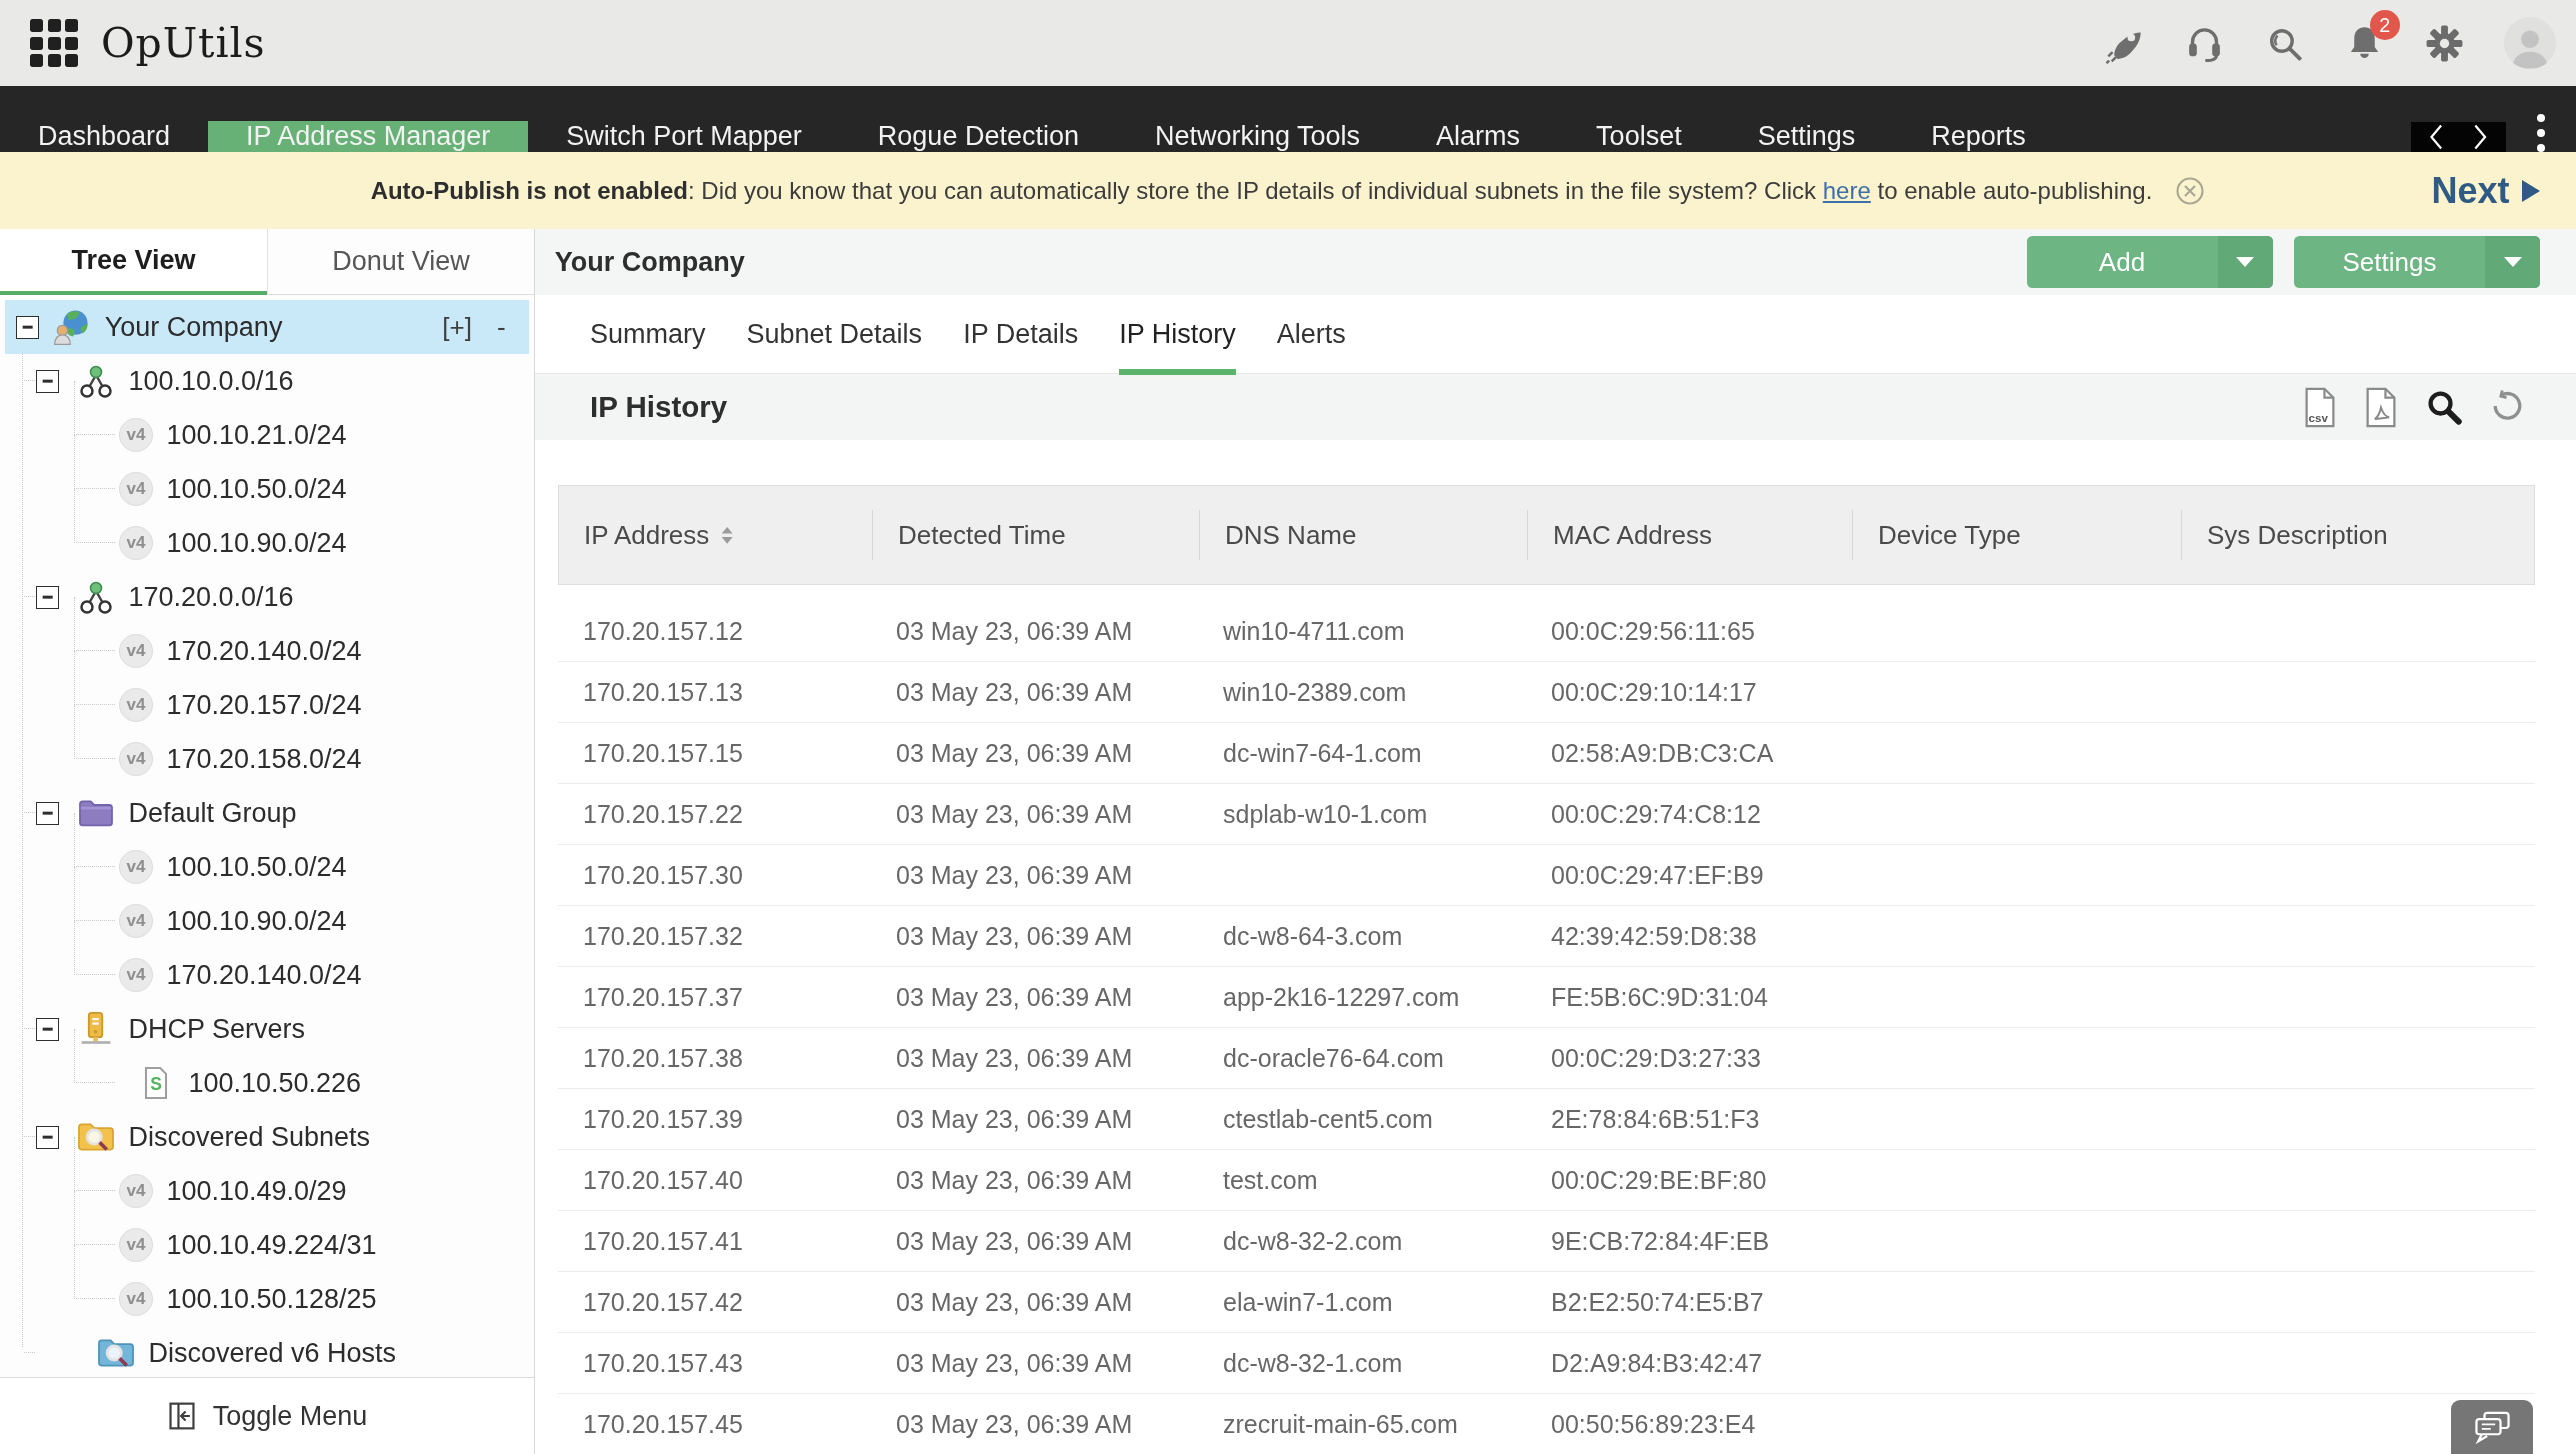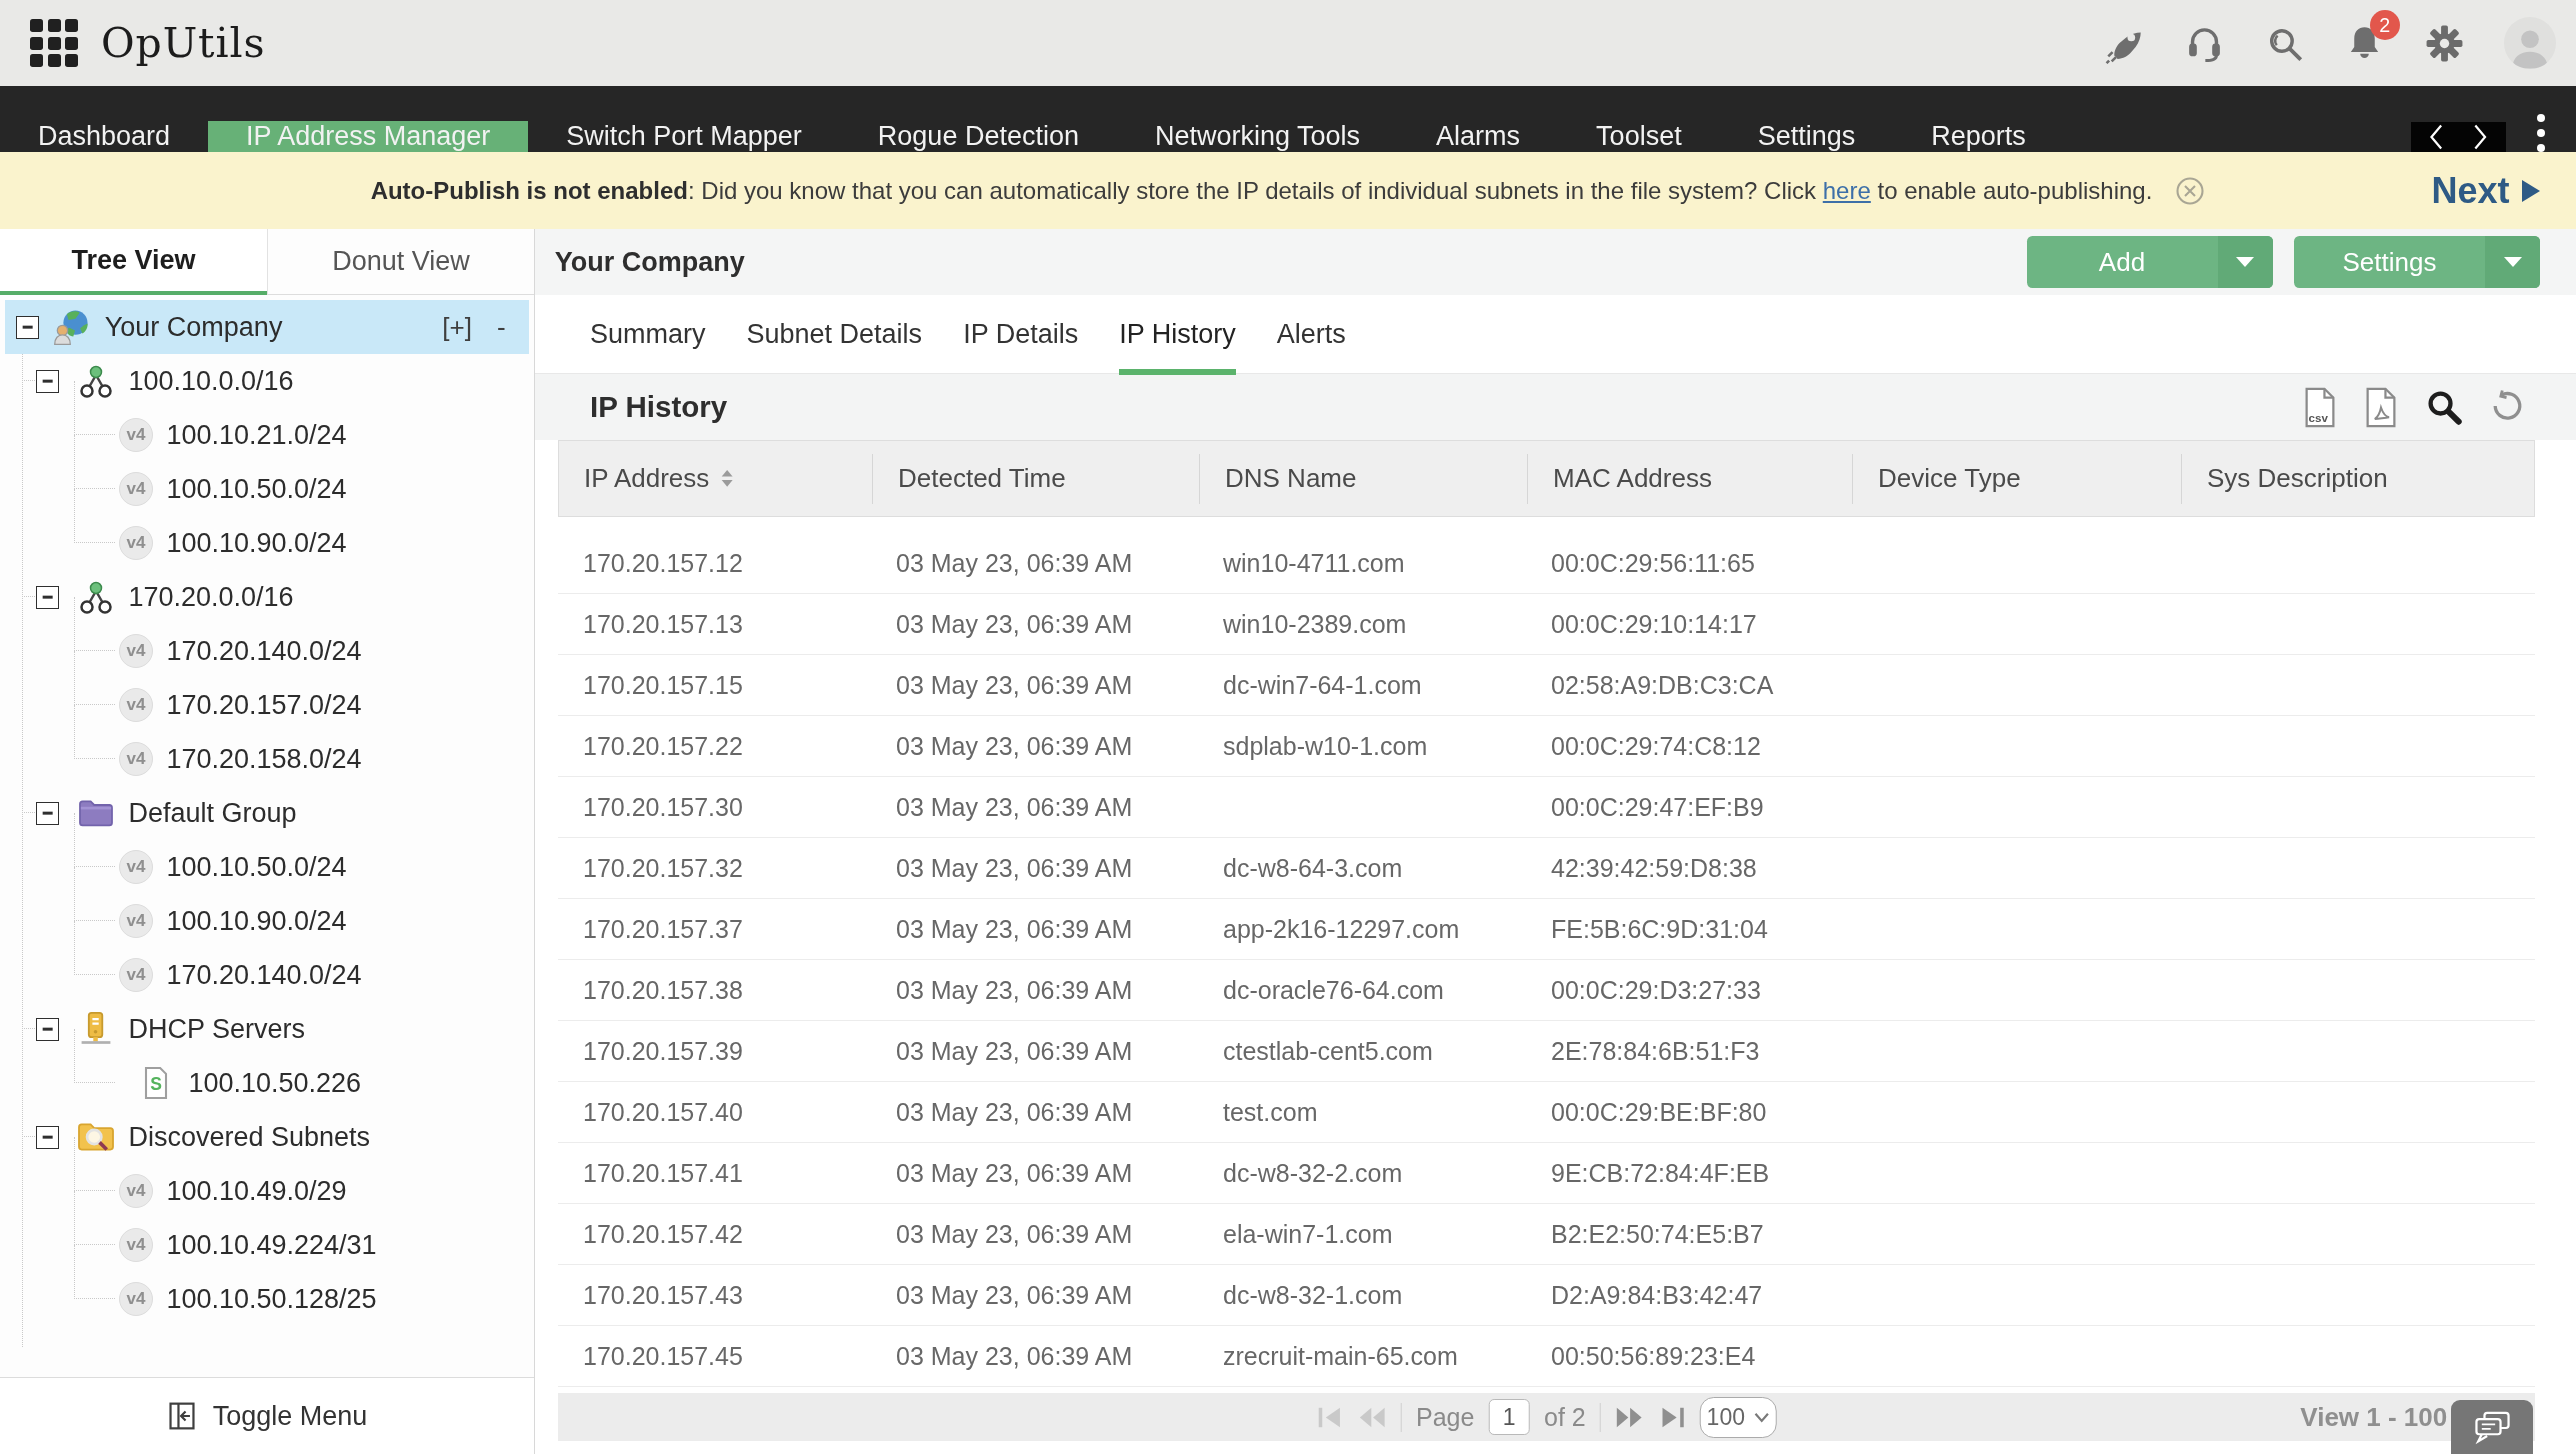--- a/index.html
+++ b/index.html
@@ -79,21 +79,21 @@
   .mtab { position:relative; font-size:27px; color:#333; height:100%; display:flex; align-items:center; cursor:pointer; white-space:nowrap; }
   .mtab.active { color:#222; }
   .mtab.active::after { content:""; position:absolute; left:0; right:0; bottom:-1.8px; height:5.4px; background:#5bb36c; }
 
   .section-bar { height:66px; background:#f3f4f4; display:flex; align-items:center; padding:0 52px 0 55px; flex:none; }
   .section-title { font-size:29.5px; font-weight:bold; color:#2e2e2e; }
   .section-icons { margin-left:auto; display:flex; align-items:center; gap:27px; }
   .section-icons > * { cursor:pointer; }
 
   .table-wrap { margin:0 41px 0 23px; flex:none; }
-  .thead { height:77px; background:#efefef; border:0.9px solid #ddd; display:flex; align-items:center; }
+  .thead { height:100px; background:#efefef; border:0.9px solid #ddd; display:flex; align-items:center;margin-top:45px; }
   .th { display:flex; align-items:center; gap:10.7px; padding-left:25px; font-size:26px; color:#4a4a4a; height:50px; }
   .th + .th { border-left:0.9px solid #d6d6d6; }
   .tspacer { height:16px; }
   .trow { height:61px; display:flex; align-items:center; border-bottom:1.8px solid #ececec; font-size:25px; color:#676767; background:#fff; }
   .td { padding-left:25px; white-space:nowrap; overflow:hidden; }
   .c0 { width:313px; flex:none; } .c1 { width:327px; flex:none; } .c2 { width:328px; flex:none; }
   .c3 { width:325px; flex:none; } .c4 { width:329px; flex:none; } .c5 { flex:1; }
 
   .bbar { margin:6.3px 41px 0 23px; height:48px; background:#ececec; position:relative; flex:none; }
   .pager { position:absolute; left:50%; top:0; height:100%; transform:translateX(-50%); display:flex; align-items:center; gap:14.3px; }
@@ -360,20 +360,30 @@
           <span class="v4badge">v4</span>
           <span class="tlabel">100.10.49.0/29</span>
         </div>
         <div class="tree-item l2">
           <span class="v4badge">v4</span>
           <span class="tlabel">100.10.49.224/31</span>
         </div>
         <div class="tree-item l2">
           <span class="v4badge">v4</span>
           <span class="tlabel">100.10.50.128/25</span>
+        </div>
+        <div class="tree-item l1 noexp">
+          <span class="ticon">
+            <svg width="38" height="34" viewBox="0 0 42 38">
+              <path d="M2 8q0-3 3-3h10l4 4h18q3 0 3 3v18q0 3-3 3H5q-3 0-3-3z" fill="#74b6da" stroke="#4e93b8" stroke-width="2"></path>
+              <circle cx="19" cy="19" r="8" fill="#ffffff" fill-opacity="0.85" stroke="#e3e3e3" stroke-width="3"></circle>
+              <path d="M25 25l8 8" stroke="#8e3a52" stroke-width="4"></path>
+            </svg>
+          </span>
+          <span class="tlabel">Discovered v6 Hosts</span>
         </div>
       </div>
     <div class="side-footer">
       <svg width="30" height="30" viewBox="0 0 34 34" fill="none" stroke="#3f3f3f" stroke-width="2.5">
           <rect x="4" y="3" width="26" height="28"></rect>
           <path d="M13 3v28"></path>
           <path d="M26 17H17M21 12l-5 5 5 5"></path>
         </svg>
       <span>Toggle Menu</span>
     </div>

